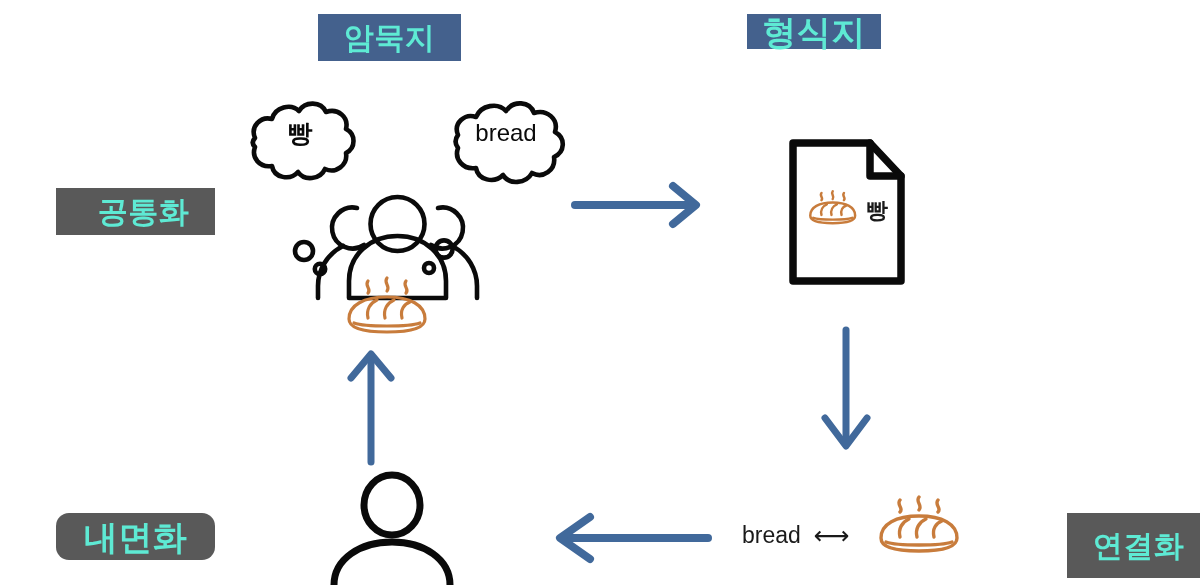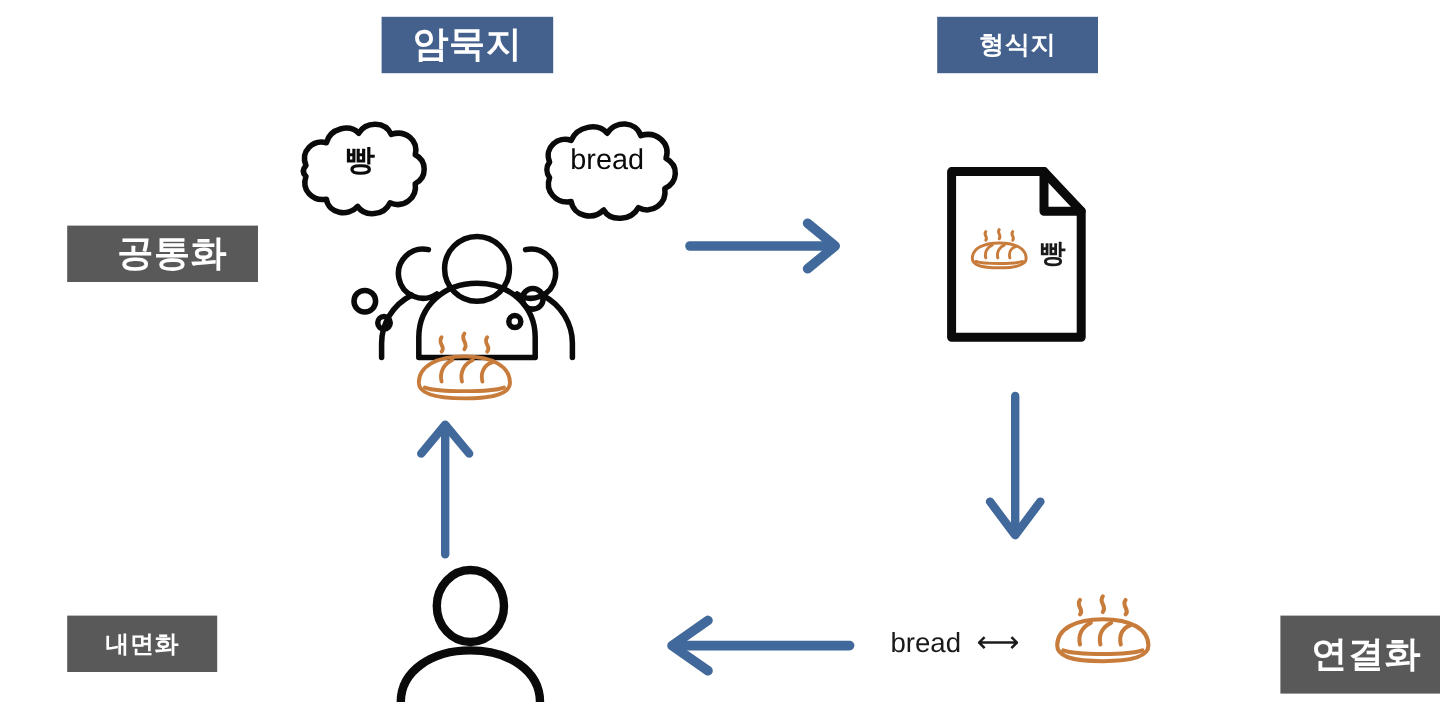--- a/index.html
+++ b/index.html
@@ -17,34 +17,34 @@
     background: #ffffff;
     overflow: hidden;
   }
 
   
   .chip {
     position: absolute;
     display: flex;
     align-items: center;
     justify-content: center;
-    color: #ffffff;
+    color: #5eead4;
     font-weight: 700;
     letter-spacing: 0.5px;
     line-height: 1;
     white-space: nowrap;
   }
   .chip.blue  { background: #44618D; }
   .chip.gray  { background: #595959; }
 
   .chip-tacit     { left: 318px;  top: 14px;  width: 143px; height: 47px; font-size: 30px; }
-  .chip-explicit  { left: 781px;  top: 14px;  width: 134px; height: 47px; font-size: 21px; }
+  .chip-explicit  { left: 747px;  top: 14px;  width: 134px; height: 35px; font-size: 34px; }
   .chip-social    { left: 56px;   top: 188px; width: 143px; height: 47px; font-size: 30px; padding-left: 16px; }
   .chip-external  { left: 1041px; top: 188px; width: 143px; height: 47px; font-size: 30px; }
-  .chip-internal  { left: 56px;   top: 513px; width: 125px; height: 47px; font-size: 20px; }
+  .chip-internal  { left: 56px;   top: 513px; width: 159px; height: 47px; font-size: 34px; border-radius: 13px; }
   .chip-combine   { left: 1067px; top: 513px; width: 143px; height: 65px; font-size: 30px; }
 
   
   .art { position: absolute; }
 
   
   .plain-text {
     position: absolute;
     color: #1a1a1a;
     font-size: 23px;

